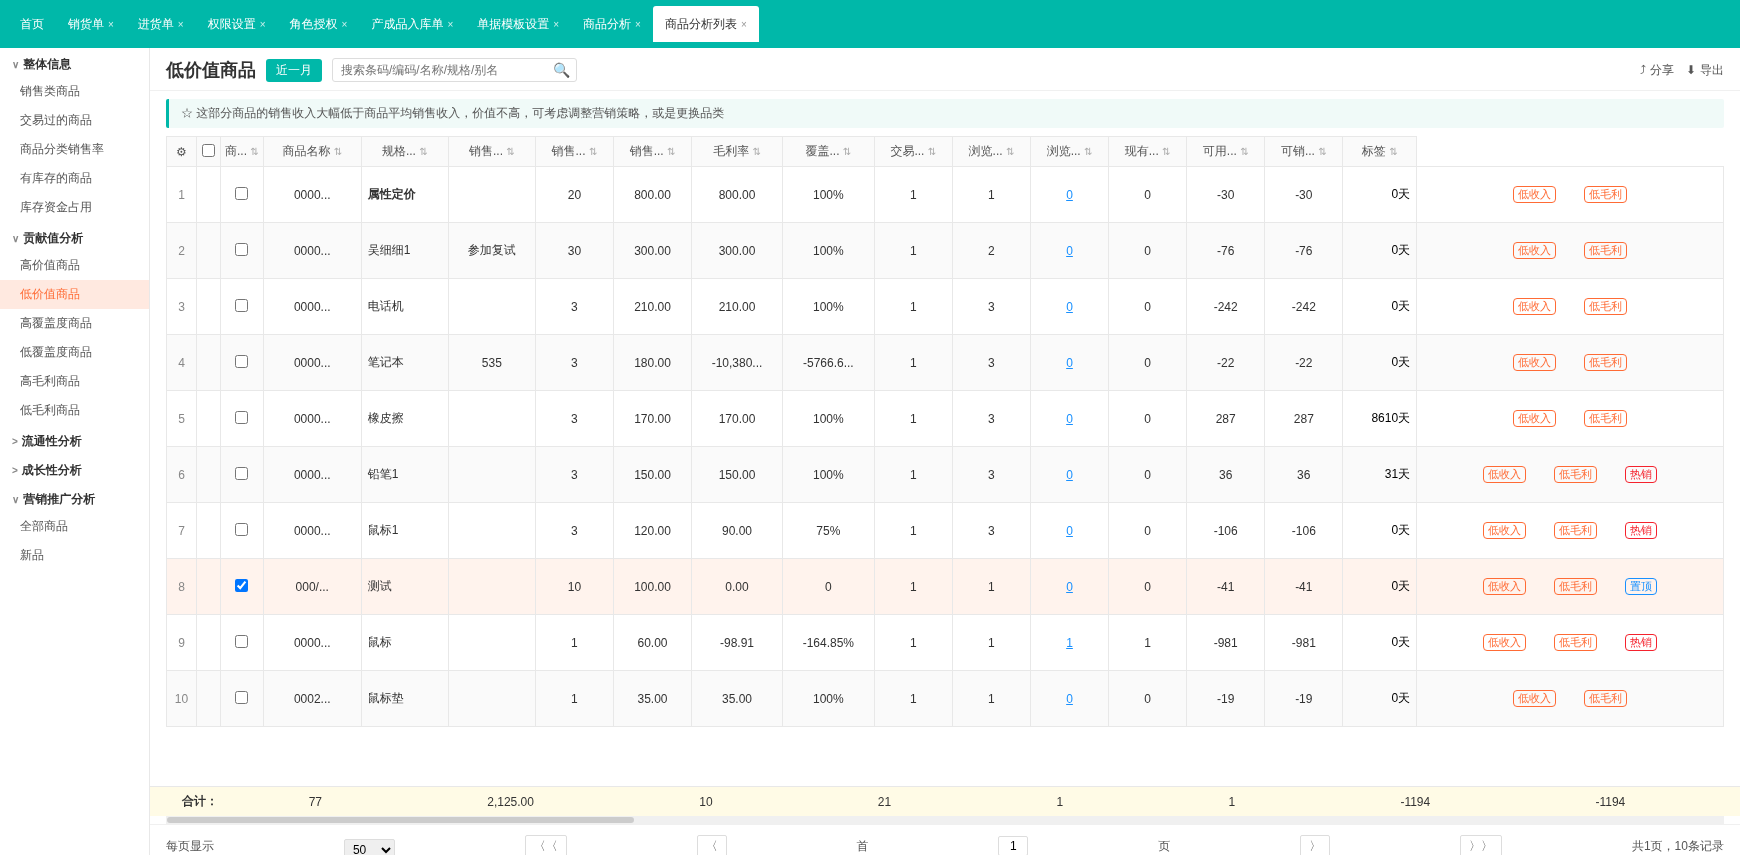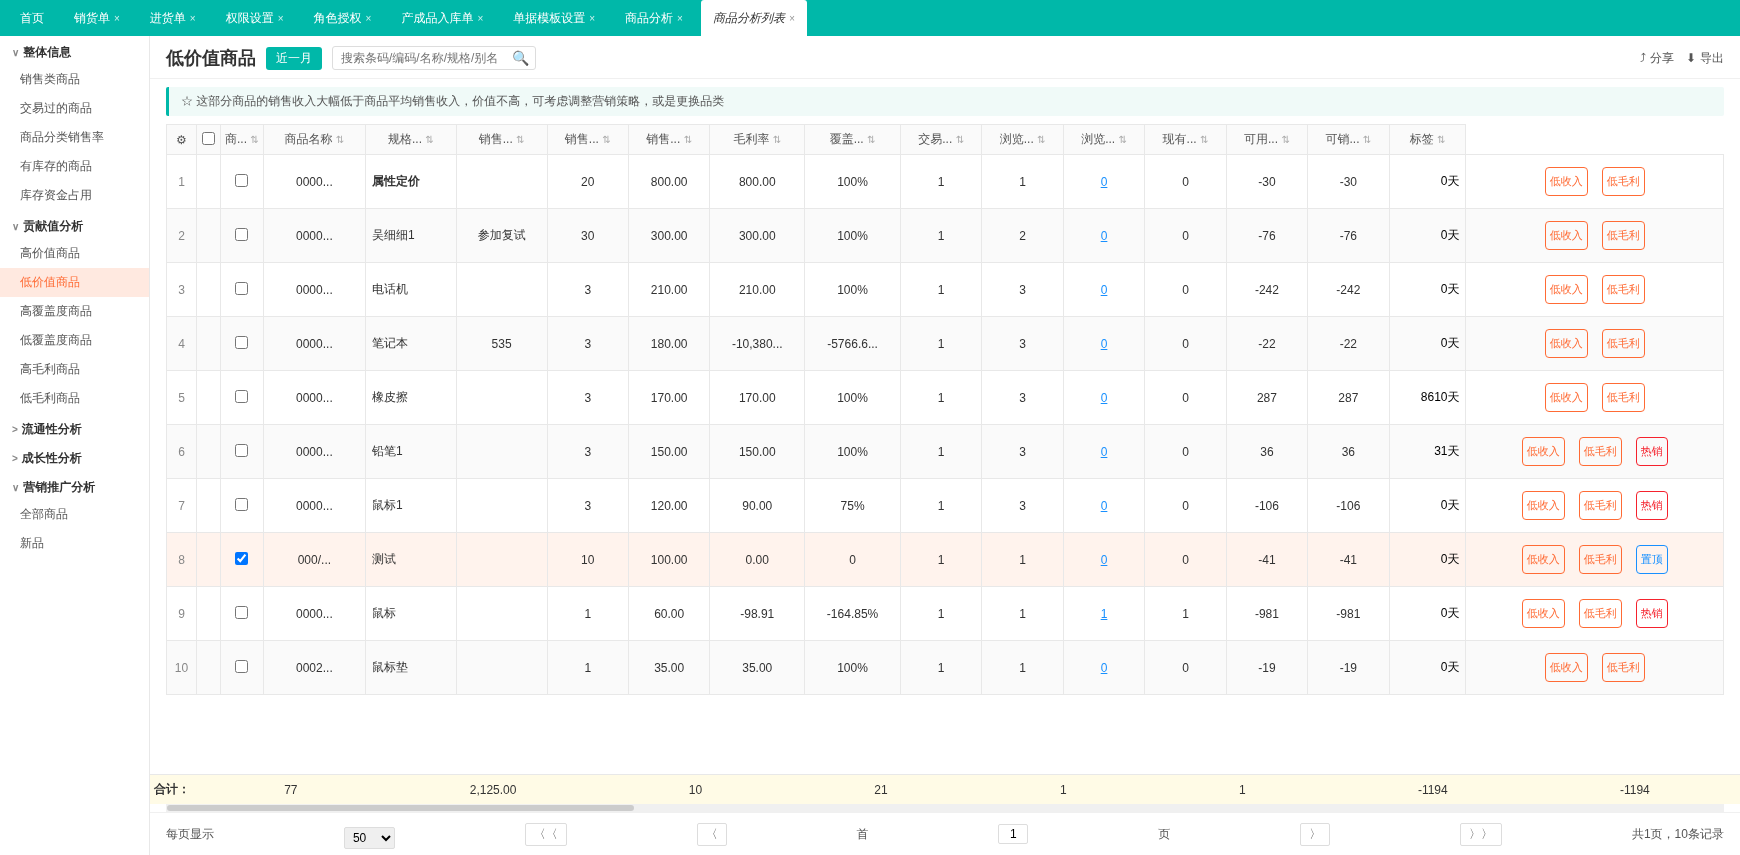--- a/index.html
+++ b/index.html
@@ -1,39 +1,39 @@
 <!DOCTYPE html>
 <html><head>
   <meta charset="utf-8">
   <style>
     * { box-sizing: border-box; margin: 0; padding: 0; font-family: 'Microsoft YaHei', Arial, sans-serif; font-size: 12px; }
     body { background: #f5f5f5; overflow: hidden; }
 
     
     .top-nav {
       background: #00b8a9;
-      height: 36px;
+      height: 48px;
       display: flex;
       align-items: center;
       padding: 0 8px;
-      gap: 6px;
+      gap: 0;
     }
     .nav-item {
       color: #fff;
       padding: 4px 12px;
       cursor: pointer;
       border-radius: 3px 3px 0 0;
       white-space: nowrap;
       height: 36px;
       display: flex;
       align-items: center;
       gap: 4px;
       font-size: 13px;
     }
-    .nav-item.active { background: #fff; color: #333; font-style: italic; }
+    .nav-item.active { background: #fff; color: #333; }
     .nav-item .close-x { font-size: 10px; color: rgba(255,255,255,0.8); }
     .nav-item.active .close-x { color: #999; }
 
     
     .main-layout {
       display: flex;
       height: calc(855px - 36px);
       background: #fff;
     }
 
@@ -90,21 +90,21 @@
       border: none;
       border-radius: 3px;
       padding: 3px 10px;
       cursor: pointer;
       font-size: 12px;
     }
     .search-box {
       border: 1px solid #ddd;
       border-radius: 3px;
       padding: 4px 30px 4px 8px;
-      width: 204px;
+      width: 245px;
       outline: none;
       font-size: 12px;
       color: #aaa;
     }
     .search-icon-wrap {
       position: relative;
       display: inline-block;
     }
     .search-icon-btn {
       position: absolute;
@@ -173,38 +173,38 @@
       white-space: nowrap;
     }
     tbody tr:nth-child(even) { background: #fafafa; }
     tbody tr.highlighted { background: #fff3ed; }
     tbody tr.highlighted td { background: #fff3ed; }
 
     .tag {
       display: inline-block;
       border: 1px solid;
       border-radius: 4px;
-      padding: 6px 4px;
+      padding: 0 4px;
       font-size: 11px;
-      margin: 7px;
+      margin: 14px;
     }
     .tag-orange { color: #ff6b35; border-color: #ff6b35; }
     .tag-red { color: #f5222d; border-color: #f5222d; }
     .tag-blue { color: #1890ff; border-color: #1890ff; }
 
     .text-orange { color: #000000; text-align: right; }
     .text-blue { color: #1890ff; text-decoration: underline; cursor: pointer; }
 
     .checkbox-cell { width: 24px; }
 
     
     .table-footer {
       background: #fffbe6;
       border-top: 1px solid #e8e8e8;
-      padding: 6px 4px;
+      padding: 6px 32px;
       display: flex;
       align-items: center;
       gap: 8px;
       font-size: 12px;
       color: #333;
     }
     .footer-label { font-weight: bold; }
 
     
     .pagination-bar {

